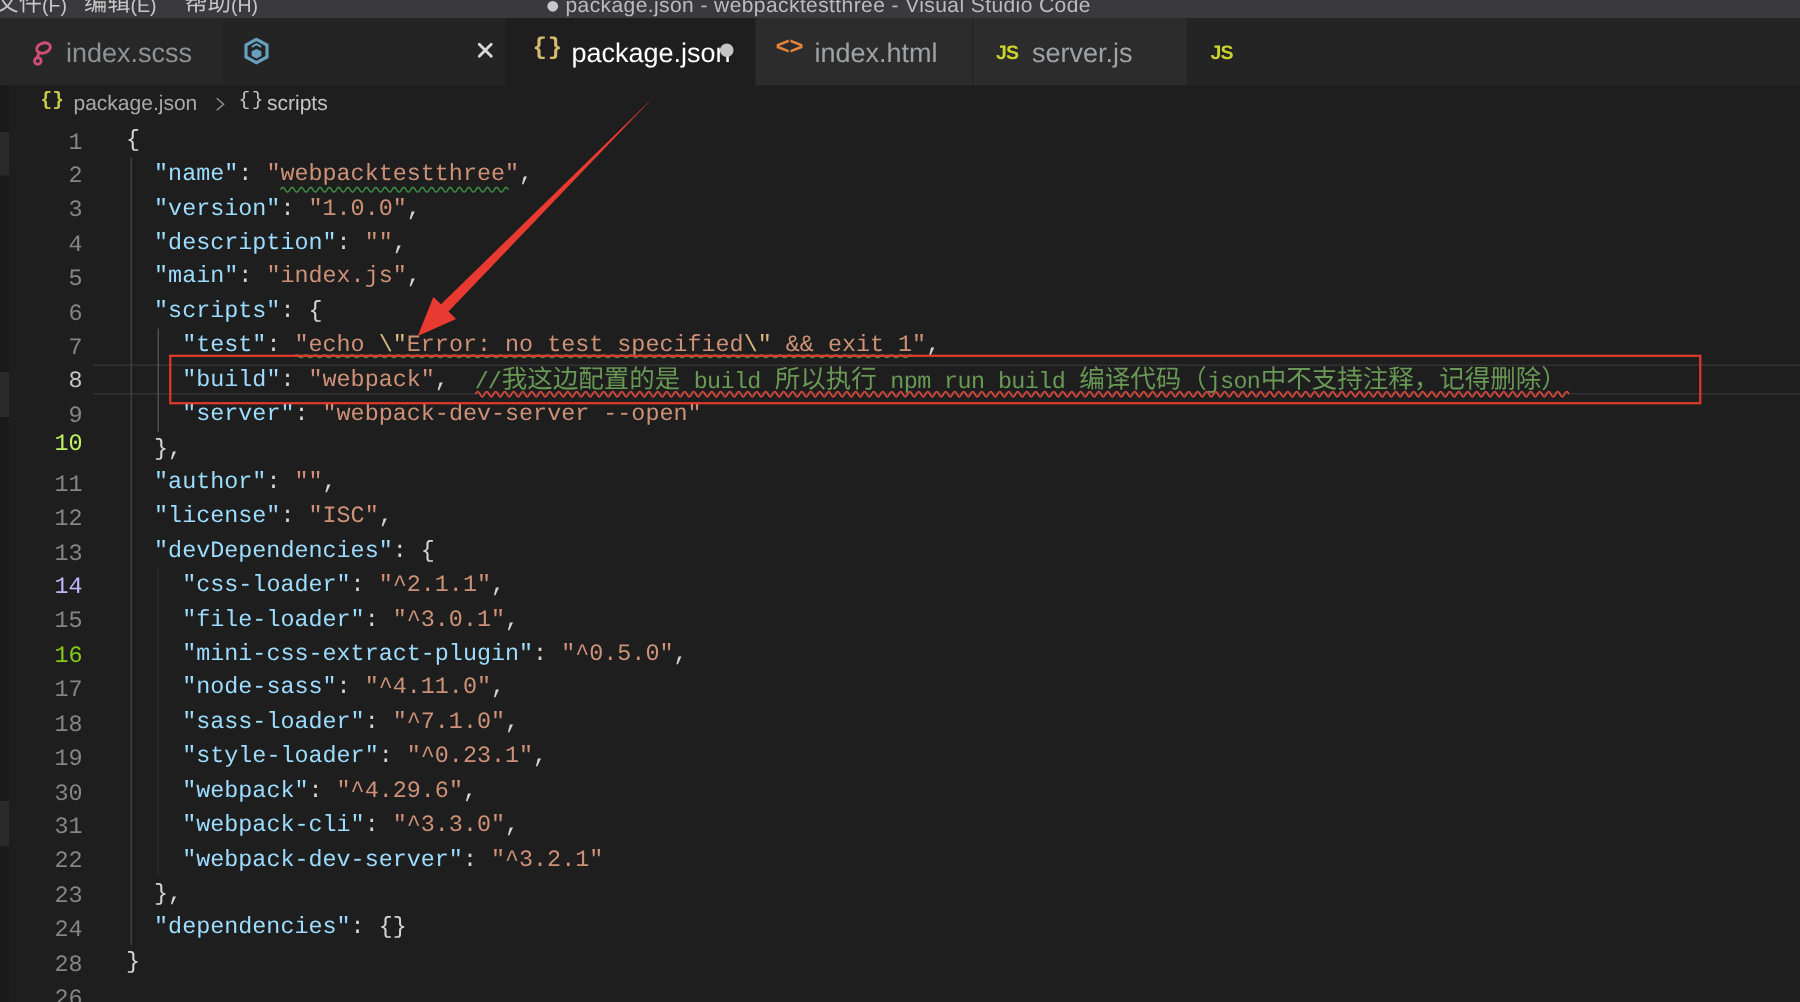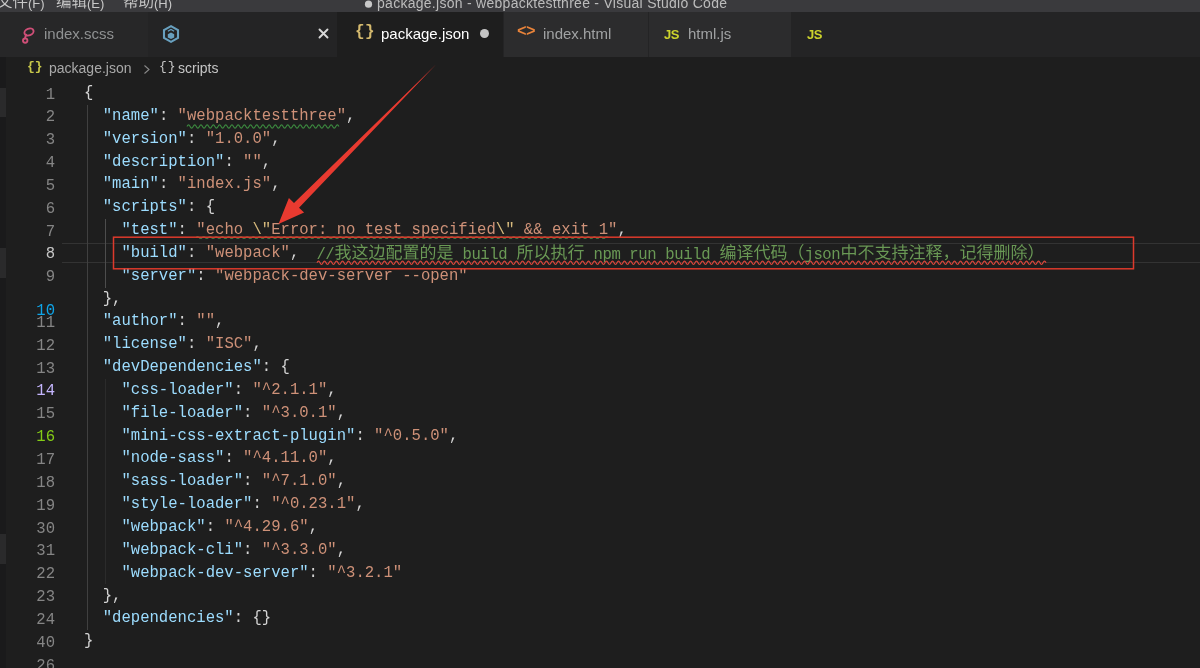--- a/index.html
+++ b/index.html
@@ -1,19 +1,19 @@
 <!DOCTYPE html>
 <html><head><meta charset="utf-8"><style>
 * {margin:0;padding:0;box-sizing:border-box}
 html,body {width:1200px;height:668px;overflow:hidden;background:#1e1e1e;font-family:"Liberation Sans",sans-serif}
 .abs {position:absolute}
 #titlebar {position:absolute;left:0;top:0;width:1200px;height:12px;background:#3a3a3d;overflow:hidden}
 #tabbar {position:absolute;left:0;top:12px;width:1200px;height:44.5px;background:#242425}
 .tab {position:absolute;top:0;height:44.5px;background:#2c2c2d}
-.tab .lbl {position:absolute;top:12.5px;font-size:15px;white-space:nowrap}
+.tab .lbl {position:absolute;top:12.5px;font-size:18px;white-space:nowrap}
 #bc {position:absolute;left:0;top:57px;width:1200px;height:25px;background:#1e1e1e;font-size:14px}
 .ln {position:absolute;width:55px;text-align:right;font-family:"Liberation Mono",monospace;font-size:15.6px;line-height:22.84px;height:22.84px;padding-top:1.5px}
 .cl {position:absolute;left:84px;font-family:"Liberation Mono",monospace;font-size:15.6px;line-height:22.84px;height:22.84px;white-space:pre}
 .cl i {font-style:normal}
 .ig {position:absolute;width:1px;background:#404040}
 .clb {position:absolute;left:62px;right:0;height:1px;background:#333333;width:1138px}
 </style></head>
 <body>
 <div id="editor" class="abs" style="left:0;top:57px;width:1200px;height:611px;background:#1e1e1e"></div>
 <div id="titlebar">
@@ -35,21 +35,21 @@
  <div class="tab" style="left:0;width:148px;background:#272728">
       <span class="lbl" style="left:44px;color:#8f9192">index.scss</span>
     </div>
  <div class="tab" style="left:337px;width:166px;background:#1e1e1e">
       <span class="lbl" style="left:44px;color:#ffffff">package.json</span>
     </div>
  <div class="tab" style="left:504px;width:144px">
       <span class="lbl" style="left:39px;color:#a0a2a3">index.html</span>
     </div>
  <div class="tab" style="left:649px;width:142px">
-      <span class="lbl" style="left:39px;color:#a0a2a3">html.js</span>
+      <span class="lbl" style="left:39px;color:#a0a2a3">server.js</span>
     </div>
 </div>
 <svg class="abs" style="left:18px;top:24px" width="20" height="22" viewBox="0 0 20 22">
     <g fill="none" stroke="#d04f78" stroke-width="1.9" stroke-linecap="round">
       <ellipse cx="11" cy="8" rx="4.7" ry="3.3" transform="rotate(-20 11 8)"></ellipse>
       <path d="M8.3 10.8 C7.5 12.3 7.1 13.4 6.9 14.7"></path>
       <circle cx="7.2" cy="16.6" r="2.2"></circle>
     </g>
   </svg>
 <svg class="abs" style="left:162px;top:25px" width="18" height="19" viewBox="0 0 18 19">
@@ -94,21 +94,21 @@
 <div class="ln" style="top:173.4px;color:#858585">5</div>
 <div class="cl" style="top:173.4px"><i style="color:#d4d4d4">  </i><i style="color:#9cdcfe">"main"</i><i style="color:#d4d4d4">: </i><i style="color:#ce9178">"index.js"</i><i style="color:#d4d4d4">,</i></div>
 <div class="ln" style="top:196.2px;color:#858585">6</div>
 <div class="cl" style="top:196.2px"><i style="color:#d4d4d4">  </i><i style="color:#9cdcfe">"scripts"</i><i style="color:#d4d4d4">: {</i></div>
 <div class="ln" style="top:219.0px;color:#858585">7</div>
 <div class="cl" style="top:219.0px"><i style="color:#d4d4d4">    </i><i style="color:#9cdcfe">"test"</i><i style="color:#d4d4d4">: </i><i style="color:#ce9178">"echo </i><i style="color:#d7ba7d">\"</i><i style="color:#ce9178">Error: no test specified</i><i style="color:#d7ba7d">\"</i><i style="color:#ce9178"> &amp;&amp; exit 1"</i><i style="color:#d4d4d4">,</i></div>
 <div class="ln" style="top:241.9px;color:#c6c6c6">8</div>
 <div class="cl" style="top:241.9px"><i style="color:#d4d4d4">    </i><i style="color:#9cdcfe">"build"</i><i style="color:#d4d4d4">: </i><i style="color:#ce9178">"webpack"</i><i style="color:#d4d4d4">,</i></div>
 <div class="ln" style="top:264.7px;color:#858585">9</div>
 <div class="cl" style="top:264.7px"><i style="color:#d4d4d4">    </i><i style="color:#9cdcfe">"server"</i><i style="color:#d4d4d4">: </i><i style="color:#ce9178">"webpack-dev-server --open"</i></div>
-<div class="ln" style="top:298px;color:#0ea5e9">10</div>
+<div class="ln" style="top:283px;color:#bef264">10</div>
 <div class="cl" style="top:287.6px"><i style="color:#d4d4d4">  },</i></div>
 <div class="ln" style="top:310.4px;color:#858585">11</div>
 <div class="cl" style="top:310.4px"><i style="color:#d4d4d4">  </i><i style="color:#9cdcfe">"author"</i><i style="color:#d4d4d4">: </i><i style="color:#ce9178">""</i><i style="color:#d4d4d4">,</i></div>
 <div class="ln" style="top:333.2px;color:#858585">12</div>
 <div class="cl" style="top:333.2px"><i style="color:#d4d4d4">  </i><i style="color:#9cdcfe">"license"</i><i style="color:#d4d4d4">: </i><i style="color:#ce9178">"ISC"</i><i style="color:#d4d4d4">,</i></div>
 <div class="ln" style="top:356.1px;color:#858585">13</div>
 <div class="cl" style="top:356.1px"><i style="color:#d4d4d4">  </i><i style="color:#9cdcfe">"devDependencies"</i><i style="color:#d4d4d4">: {</i></div>
 <div class="ln" style="top:378.9px;color:#c4b5fd">14</div>
 <div class="cl" style="top:378.9px"><i style="color:#d4d4d4">    </i><i style="color:#9cdcfe">"css-loader"</i><i style="color:#d4d4d4">: </i><i style="color:#ce9178">"^2.1.1"</i><i style="color:#d4d4d4">,</i></div>
 <div class="ln" style="top:401.8px;color:#858585">15</div>
@@ -124,21 +124,21 @@
 <div class="ln" style="top:516.0px;color:#858585">30</div>
 <div class="cl" style="top:516.0px"><i style="color:#d4d4d4">    </i><i style="color:#9cdcfe">"webpack"</i><i style="color:#d4d4d4">: </i><i style="color:#ce9178">"^4.29.6"</i><i style="color:#d4d4d4">,</i></div>
 <div class="ln" style="top:538.8px;color:#858585">31</div>
 <div class="cl" style="top:538.8px"><i style="color:#d4d4d4">    </i><i style="color:#9cdcfe">"webpack-cli"</i><i style="color:#d4d4d4">: </i><i style="color:#ce9178">"^3.3.0"</i><i style="color:#d4d4d4">,</i></div>
 <div class="ln" style="top:561.6px;color:#858585">22</div>
 <div class="cl" style="top:561.6px"><i style="color:#d4d4d4">    </i><i style="color:#9cdcfe">"webpack-dev-server"</i><i style="color:#d4d4d4">: </i><i style="color:#ce9178">"^3.2.1"</i></div>
 <div class="ln" style="top:584.5px;color:#858585">23</div>
 <div class="cl" style="top:584.5px"><i style="color:#d4d4d4">  },</i></div>
 <div class="ln" style="top:607.3px;color:#858585">24</div>
 <div class="cl" style="top:607.3px"><i style="color:#d4d4d4">  </i><i style="color:#9cdcfe">"dependencies"</i><i style="color:#d4d4d4">: {}</i></div>
-<div class="ln" style="top:630.2px;color:#858585">40</div>
+<div class="ln" style="top:630.2px;color:#858585">28</div>
 <div class="cl" style="top:630.2px"><i style="color:#d4d4d4">}</i></div>
 <div class="ln" style="top:653.0px;color:#858585">26</div>
 <svg class="abs" style="left:0;top:0" width="1200" height="668">
     <text x="316.5" y="258.5" font-family="Liberation Mono" font-size="15.6px" fill="#6a9955" xml:space="preserve" textLength="18.0">//</text>
     <path transform="translate(334.5 258.5) scale(0.01700 -0.01700)" d="M704 774C762 723 830 650 861 602L922 646C889 693 819 764 761 814ZM832 427C798 363 753 300 700 243C683 310 669 388 659 473H946V544H651C643 634 639 731 639 832H560C561 733 566 636 574 544H345V720C406 733 464 748 513 765L460 828C364 792 202 758 62 737C71 719 81 692 85 674C144 682 208 692 270 704V544H56V473H270V296L41 251L63 175L270 222V17C270 0 264 -5 247 -6C229 -7 170 -7 106 -5C117 -26 130 -60 133 -81C216 -81 270 -79 301 -67C334 -55 345 -32 345 17V240L530 283L524 350L345 312V473H581C594 364 613 264 637 180C565 114 484 58 399 17C418 1 440 -24 451 -42C526 -3 598 47 663 105C708 -12 770 -83 849 -83C924 -83 952 -34 965 132C945 139 918 156 902 173C896 44 884 -7 856 -7C806 -7 760 57 724 163C793 234 853 314 898 399Z" fill="#6a9955"></path>
     <path transform="translate(351.5 258.5) scale(0.01700 -0.01700)" d="M61 757C114 710 175 643 203 598L265 642C236 687 173 752 119 796ZM251 463H49V393H179V102C135 86 85 48 36 1L89 -72C137 -15 186 37 220 37C242 37 273 10 315 -13C384 -50 469 -60 588 -60C689 -60 860 -54 939 -49C940 -25 953 13 962 35C861 23 703 16 590 16C482 16 393 22 330 57C294 76 272 93 251 103ZM326 512C405 458 492 393 576 328C501 252 407 196 290 155C304 139 327 106 335 89C455 137 554 200 633 283C720 213 798 145 850 92L908 148C852 201 770 269 680 338C739 414 785 505 818 613H945V684H620L670 702C657 741 624 801 595 846L523 823C550 780 579 723 592 684H295V613H739C711 523 672 447 622 382C539 444 454 506 378 557Z" fill="#6a9955"></path>
     <path transform="translate(368.5 258.5) scale(0.01700 -0.01700)" d="M82 784C137 732 204 659 236 612L297 660C264 705 195 775 140 825ZM553 825C552 769 551 714 548 661H342V589H543C526 397 476 237 313 140C333 127 356 103 367 85C544 197 600 375 621 589H843C830 308 816 198 791 171C781 160 770 158 751 159C728 159 672 159 613 164C627 142 637 110 639 87C694 85 751 83 781 86C815 89 837 97 858 123C892 164 906 285 920 625C921 635 921 661 921 661H626C629 714 631 769 632 825ZM248 501H42V427H173V116C129 98 78 51 24 -9L80 -82C129 -12 176 52 208 52C230 52 264 16 306 -12C378 -58 463 -69 593 -69C694 -69 879 -63 950 -58C952 -35 964 5 974 26C873 15 720 6 596 6C479 6 391 13 325 56C290 78 267 98 248 110Z" fill="#6a9955"></path>
     <path transform="translate(385.5 258.5) scale(0.01700 -0.01700)" d="M554 795V723H858V480H557V46C557 -46 585 -70 678 -70C697 -70 825 -70 846 -70C937 -70 959 -24 968 139C947 144 916 158 898 171C893 27 886 1 841 1C813 1 707 1 686 1C640 1 631 8 631 46V408H858V340H930V795ZM143 158H420V54H143ZM143 214V553H211V474C211 420 201 355 143 304C153 298 169 283 176 274C239 332 253 412 253 473V553H309V364C309 316 321 307 361 307C368 307 402 307 410 307H420V214ZM57 801V734H201V618H82V-76H143V-7H420V-62H482V618H369V734H505V801ZM255 618V734H314V618ZM352 553H420V351L417 353C415 351 413 350 402 350C395 350 370 350 365 350C353 350 352 352 352 365Z" fill="#6a9955"></path>
     <path transform="translate(402.5 258.5) scale(0.01700 -0.01700)" d="M651 748H820V658H651ZM417 748H582V658H417ZM189 748H348V658H189ZM190 427V6H57V-50H945V6H808V427H495L509 486H922V545H520L531 603H895V802H117V603H454L446 545H68V486H436L424 427ZM262 6V68H734V6ZM262 275H734V217H262ZM262 320V376H734V320ZM262 172H734V113H262Z" fill="#6a9955"></path>
     <path transform="translate(419.5 258.5) scale(0.01700 -0.01700)" d="M552 423C607 350 675 250 705 189L769 229C736 288 667 385 610 456ZM240 842C232 794 215 728 199 679H87V-54H156V25H435V679H268C285 722 304 778 321 828ZM156 612H366V401H156ZM156 93V335H366V93ZM598 844C566 706 512 568 443 479C461 469 492 448 506 436C540 484 572 545 600 613H856C844 212 828 58 796 24C784 10 773 7 753 7C730 7 670 8 604 13C618 -6 627 -38 629 -59C685 -62 744 -64 778 -61C814 -57 836 -49 859 -19C899 30 913 185 928 644C929 654 929 682 929 682H627C643 729 658 779 670 828Z" fill="#6a9955"></path>

